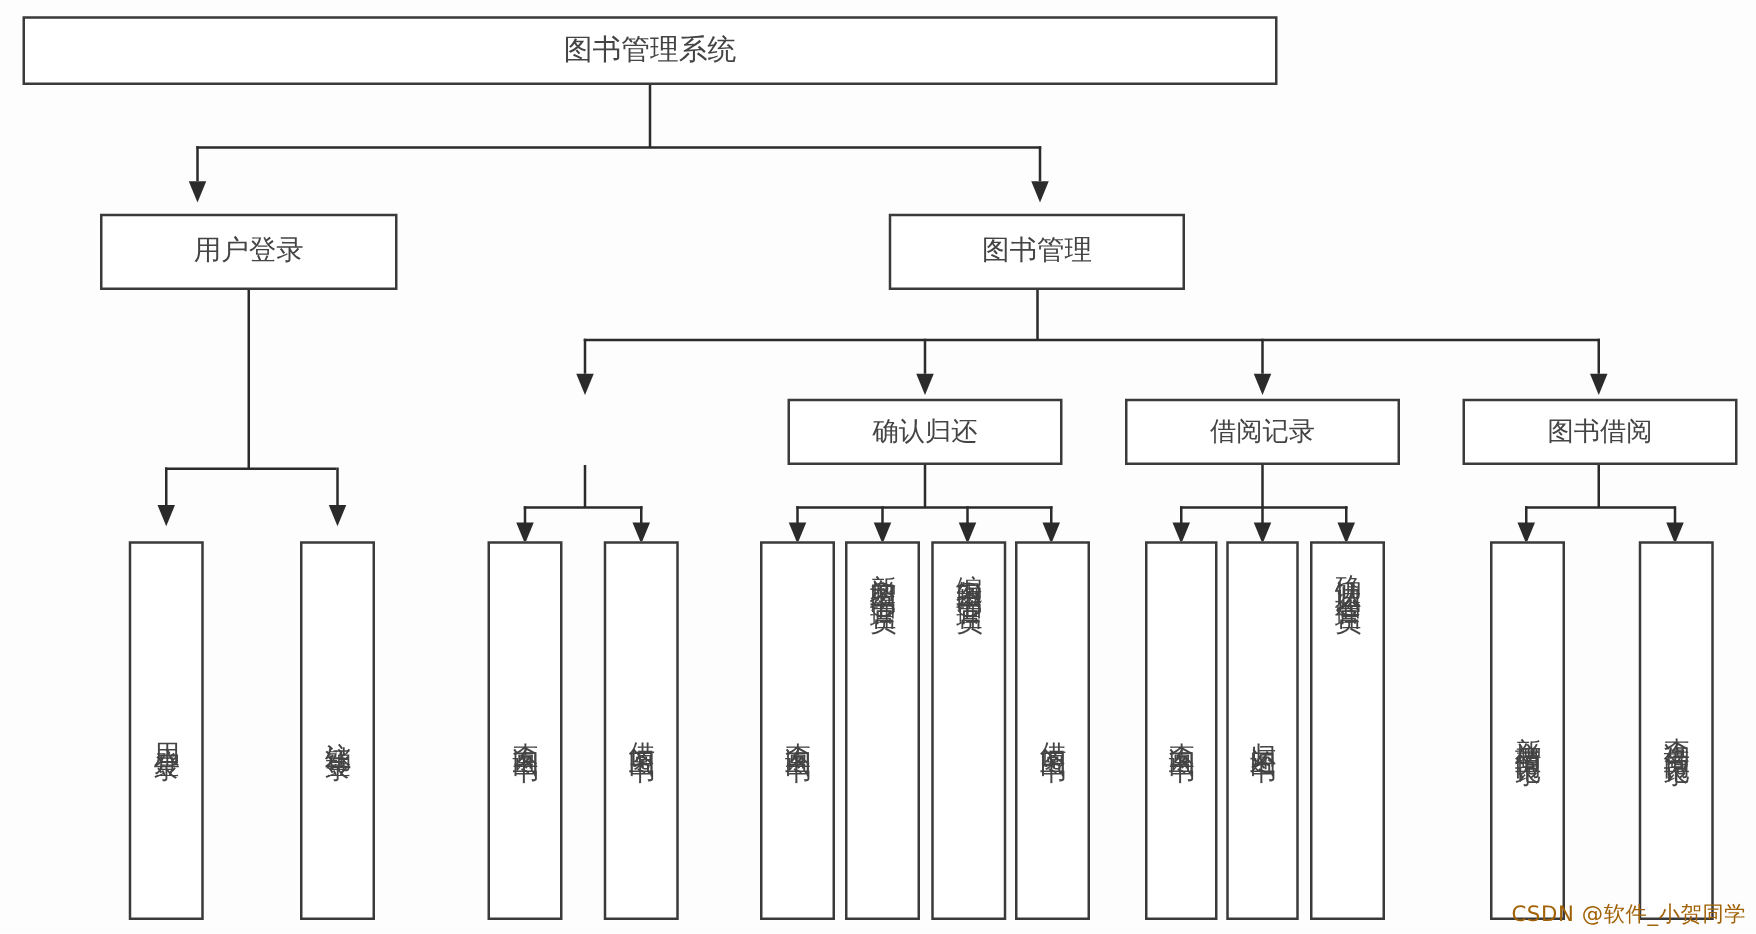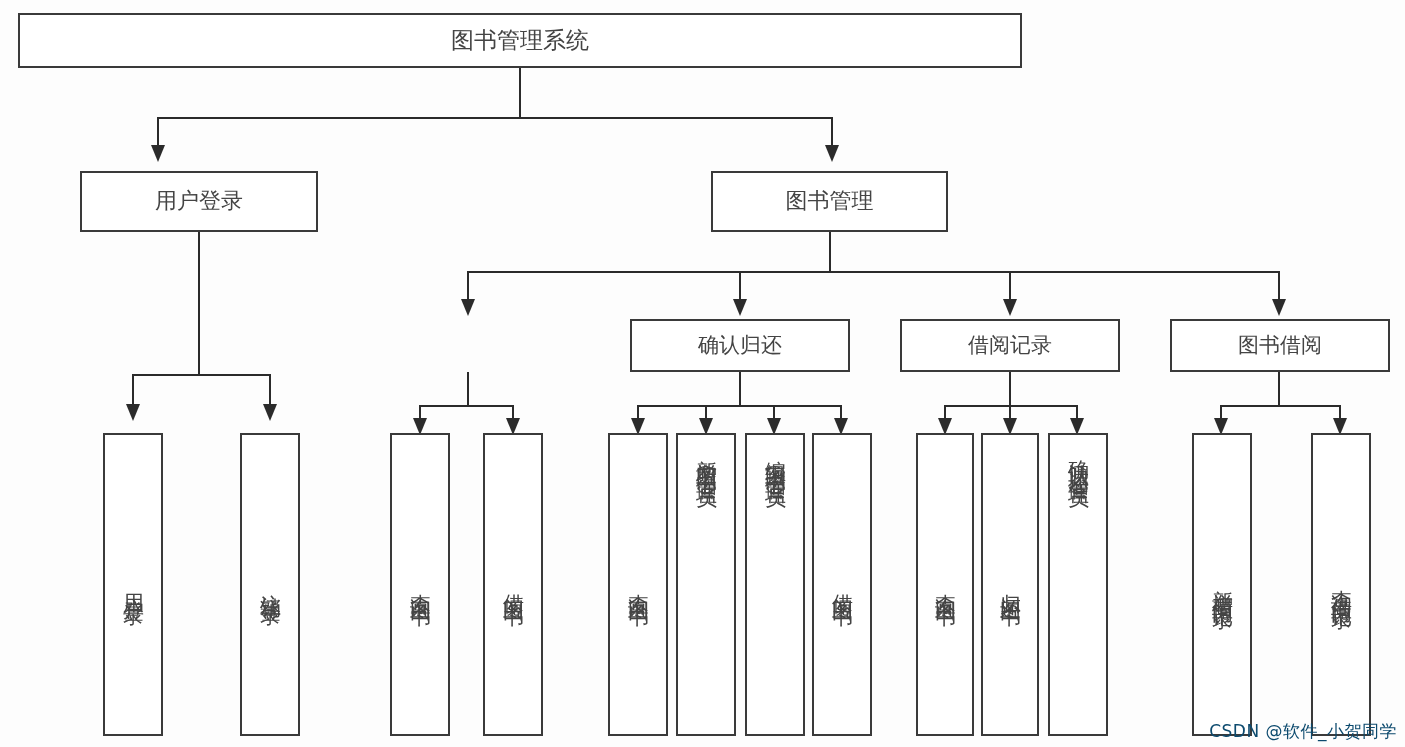--- a/index.html
+++ b/index.html
@@ -71,21 +71,21 @@
     border-left:7px solid transparent;
     border-right:7px solid transparent;
     border-top:17px solid #2b2b2b;
   }
   
   #watermark{
     position:absolute;
     right:8px;
     bottom:4px;
     font-size:17px;
-    color:#0c4a6e;
+    color:#a16207;
     white-space:nowrap;
     letter-spacing:0.5px;
   }
 </style>
 </head>
 <body>
 
 <div id="canvas">
 
   <div class="node root" style="left:18px;top:13px;width:1004px;height:55px;">

